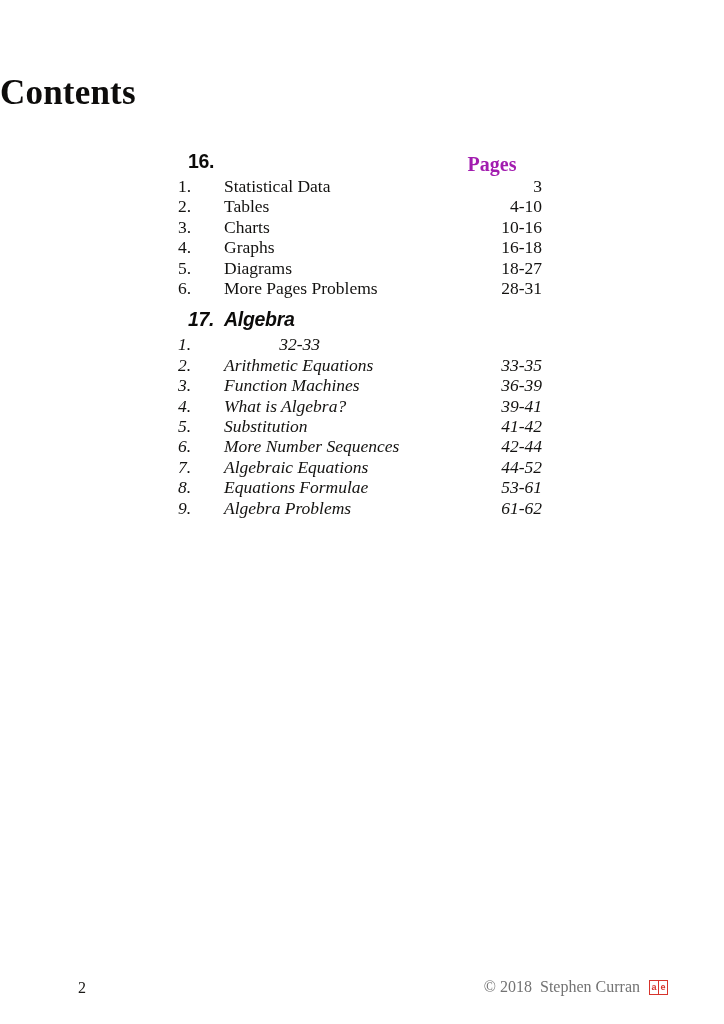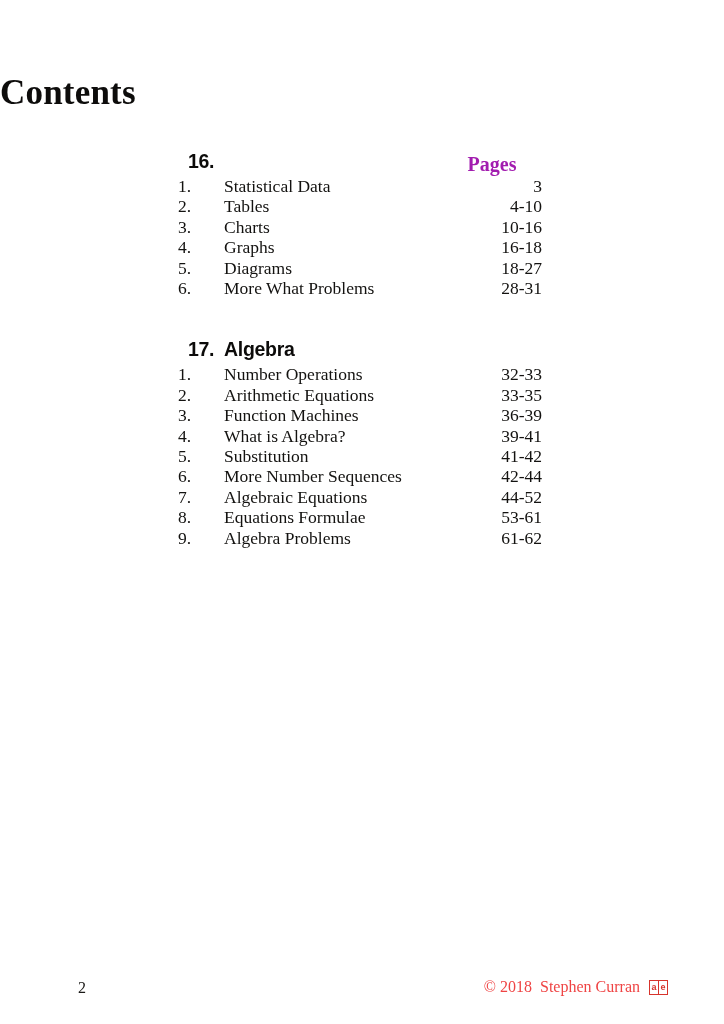--- a/index.html
+++ b/index.html
@@ -33,21 +33,21 @@
 
   
   .toc {
     position: absolute;
     top: 149px;
     left: 178px;
     width: 364px;
   }
 
   .chapter { margin-bottom: 0; }
-  .chapter + .chapter { margin-top: 39px; }
+  .chapter + .chapter { margin-top: 9px; font-style: italic; }
 
   .chapter-head {
     display: flex;
     align-items: flex-start;
     font-family: "Liberation Sans", "DejaVu Sans", sans-serif;
     font-weight: bold;
     font-size: 19.5px;
     letter-spacing: -0.3px;
     color: #0c0b0a;
     line-height: 25px;
@@ -113,21 +113,21 @@
     position: absolute;
     right: 56px;
     top: 978px;
     display: flex;
     align-items: center;
     gap: 9px;
   }
   .copyright {
     font-family: "Liberation Serif", "DejaVu Serif", serif;
     font-size: 16px;
-    color: #ef4444;
+    color: #737373;
     white-space: pre;
   }
   .logo {
     width: 19px;
     height: 15px;
     border: 1.5px solid #d7342c;
     background: #ffffff;
     display: flex;
     align-items: stretch;
     box-sizing: border-box;
@@ -182,34 +182,33 @@
             <span class="row-title">Graphs</span>
             <span class="row-pages">16-18</span>
           </div>
           <div class="toc-row">
             <span class="row-num">5.</span>
             <span class="row-title">Diagrams</span>
             <span class="row-pages">18-27</span>
           </div>
           <div class="toc-row">
             <span class="row-num">6.</span>
-            <span class="row-title">More What Problems</span>
+            <span class="row-title">More Pages Problems</span>
             <span class="row-pages">28-31</span>
           </div>
         </div>
       </div>
       <div class="chapter">
         <div class="chapter-head">
           <span class="chapter-num">17.</span>
           <span class="chapter-title">Algebra</span>
         </div>
         <div class="items">
           <div class="toc-row">
             <span class="row-num">1.</span>
-            <span class="row-title">Number Operations</span>
             <span class="row-pages">32-33</span>
           </div>
           <div class="toc-row">
             <span class="row-num">2.</span>
             <span class="row-title">Arithmetic Equations</span>
             <span class="row-pages">33-35</span>
           </div>
           <div class="toc-row">
             <span class="row-num">3.</span>
             <span class="row-title">Function Machines</span>

